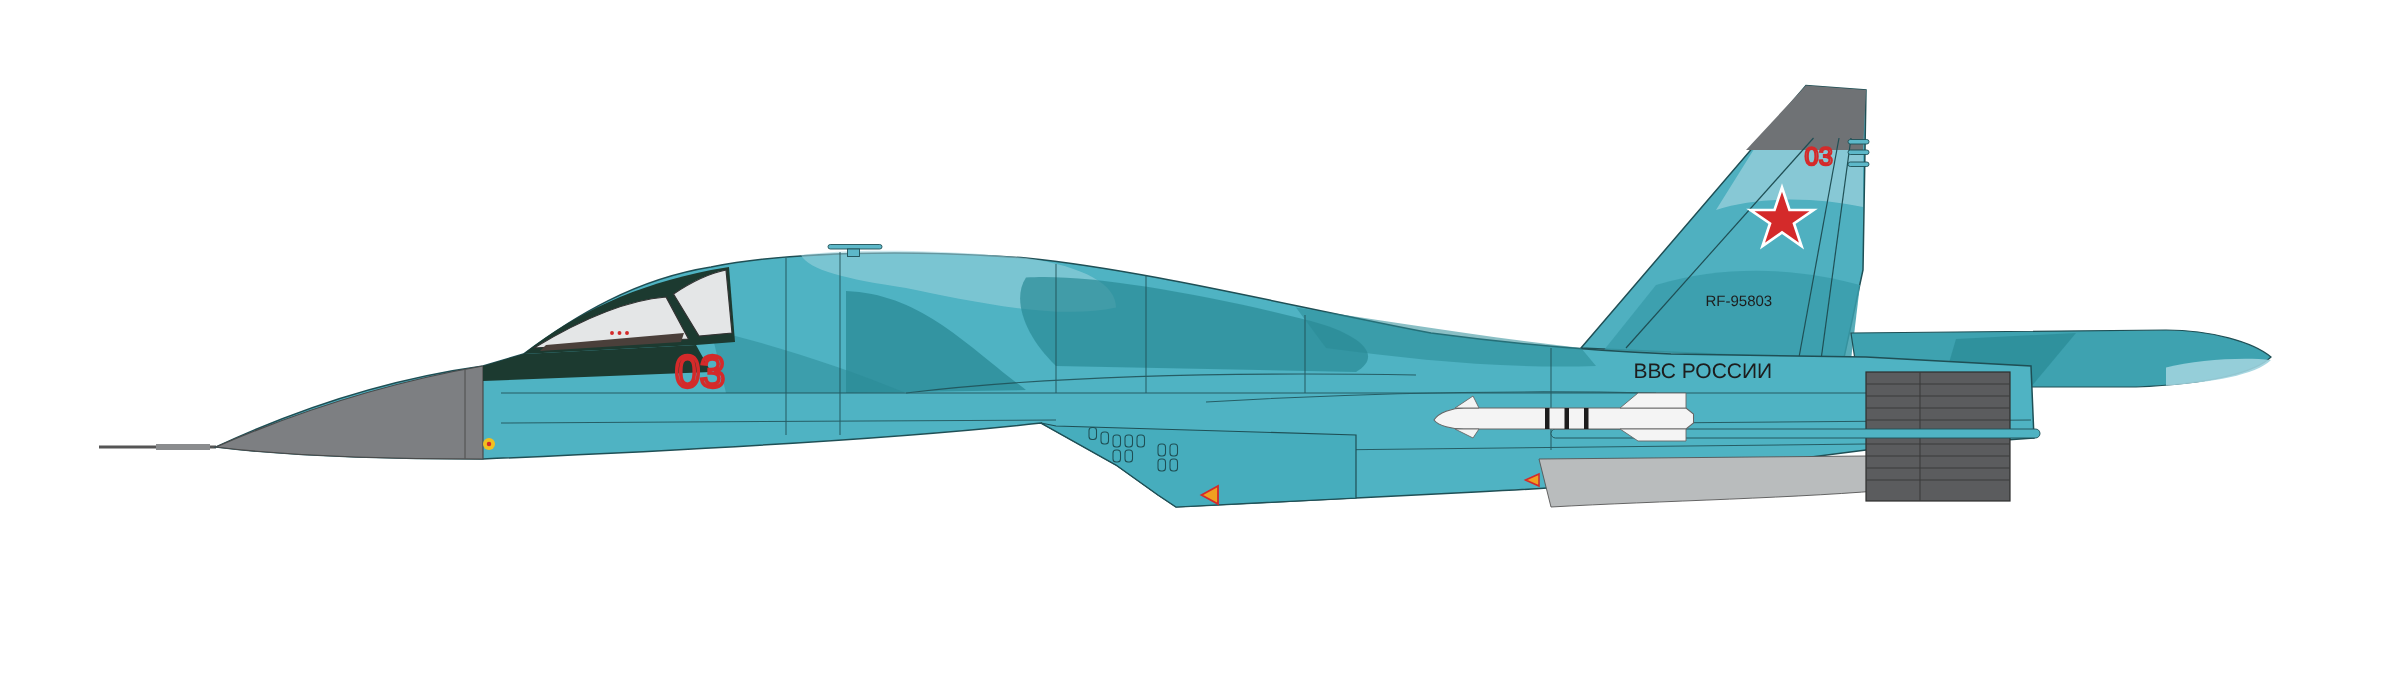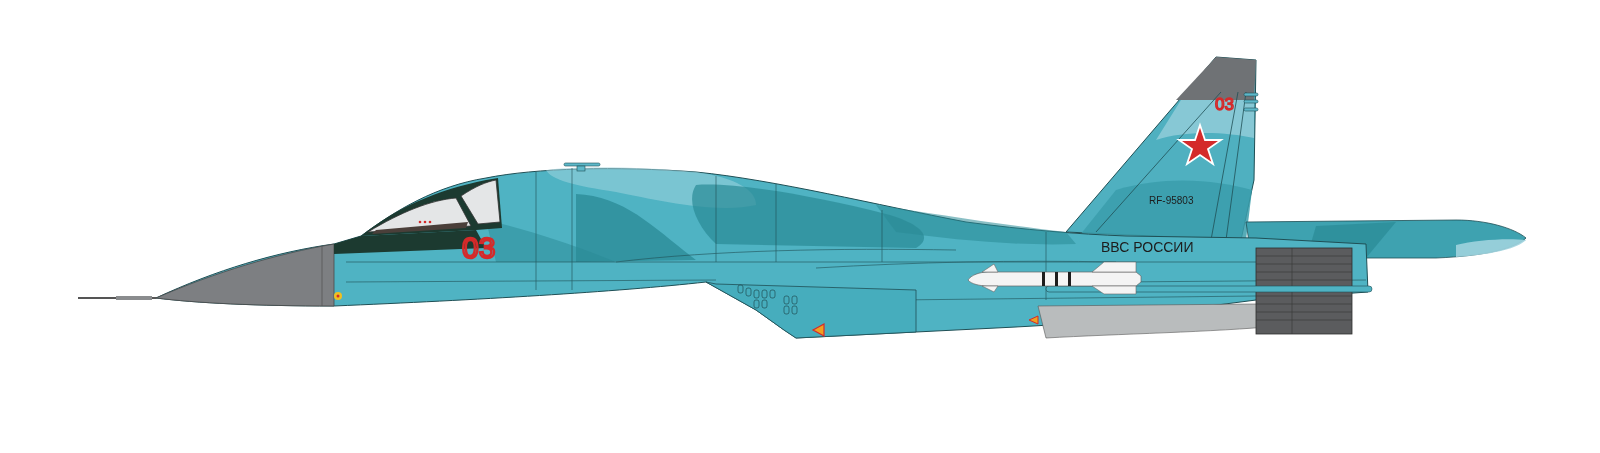--- a/index.html
+++ b/index.html
@@ -1,17 +1,17 @@
 <!DOCTYPE html>
 <html><head>
 <meta charset="utf-8">
 <style>
   html,body{margin:0;padding:0;background:#ffffff;}
   body{width:1600px;height:453px;overflow:hidden;position:relative;font-family:"Liberation Sans",sans-serif;}
-  #stage{position:absolute;left:16px;top:0;width:1468px;height:453px;}
+  #stage{position:absolute;left:4px;top:0;width:1468px;height:453px;}
   svg text{font-family:"Liberation Sans",sans-serif;}
 </style>
 </head>
 <body>
 
 <div id="stage">
 <svg width="1600" height="453" viewBox="0 0 1600 453" xmlns="http://www.w3.org/2000/svg">
 
   <g>
     <line x1="62" y1="298" x2="140" y2="298" stroke="#555" stroke-width="2"></line>

